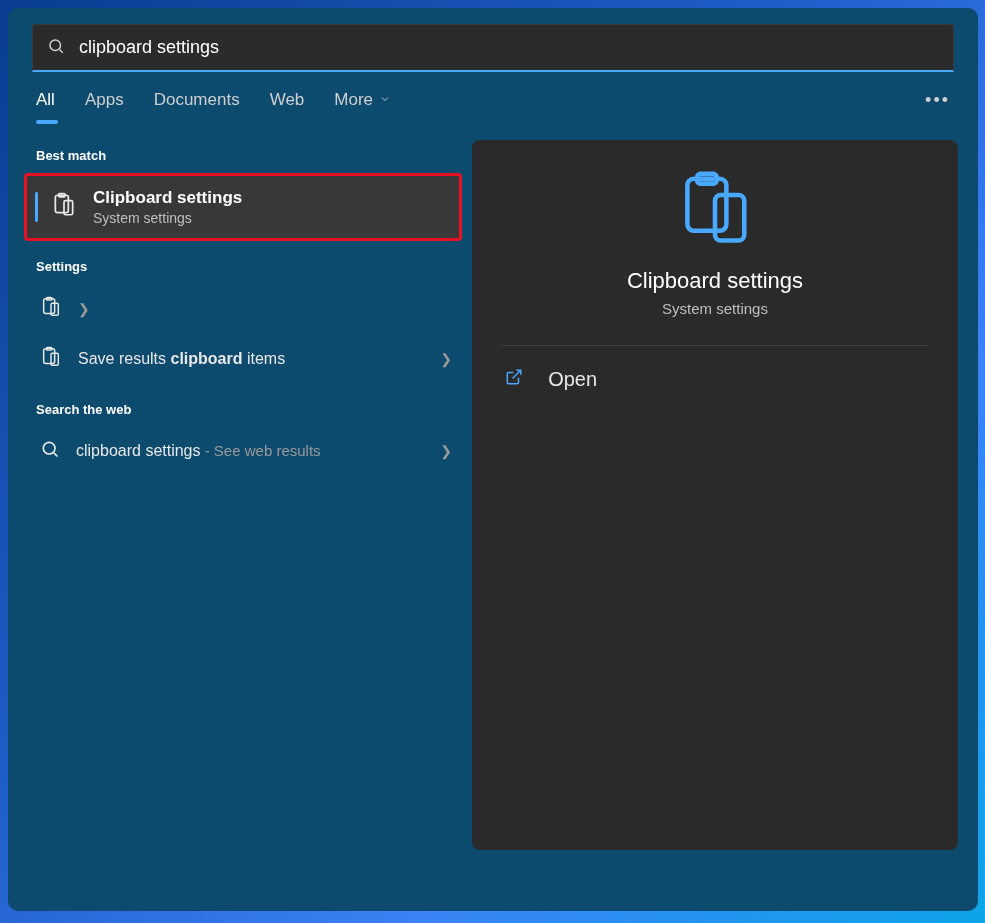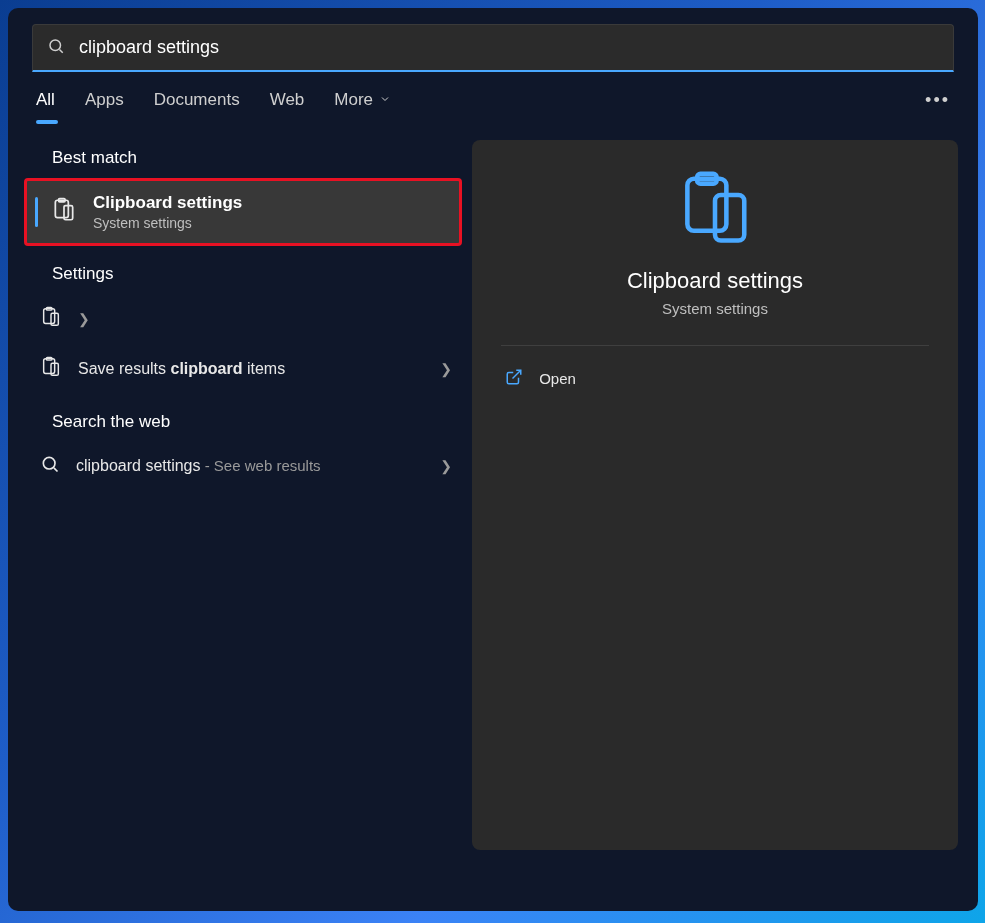--- a/index.html
+++ b/index.html
@@ -11,21 +11,21 @@
     color: #fff;
     overflow: hidden;
     position: relative;
   }
   .search-panel {
     position: absolute;
     top: 8px;
     left: 8px;
     width: 970px;
     height: 903px;
-    background: #0f172a;
+    background: #0c4a6e;
     border-radius: 10px;
     padding: 0;
   }
   .search-bar-wrap {
     padding: 16px 24px 0 24px;
   }
   .search-bar {
     display: flex;
     align-items: center;
     height: 48px;
@@ -94,24 +94,24 @@
     flex: 1;
     background: #2a2a2a;
     border-radius: 8px;
     height: 710px;
     padding: 28px 0 0 0;
     display: flex;
     flex-direction: column;
     align-items: center;
   }
   .section-header {
-    font-size: 17px;
-    font-weight: 400;
-    color: #fff;
-    margin: 8px 0 10px 16px;
+    font-size: 13px;
+    font-weight: 700;
+    color: #fff;
+    margin: 8px 0 10px 0;
   }
   .best-match-item {
     display: flex;
     align-items: center;
     background: #383838;
     border-radius: 4px;
     padding: 12px 12px;
     position: relative;
     border: 3px solid #e81123;
     margin-left: -12px;
@@ -154,24 +154,24 @@
   .preview-divider {
     width: 88%;
     height: 1px;
     background: #3f3f3f;
     margin-bottom: 10px;
   }
   .preview-action {
     width: 88%;
     display:flex;
     align-items:center;
-    gap: 16px;
+    gap: 25px;
     padding: 12px 4px;
     cursor:pointer;
-    font-size:15px;
+    font-size:20px;
     color:#e8e8e8;
   }
   .preview-action svg { width:18px; height:18px; }
   .mt { margin-top: 18px; }
   .web-sub { color:#9a9a9a; font-size:15px; }
 </style>
 </head>
 <body>
 
 <div class="search-panel">

